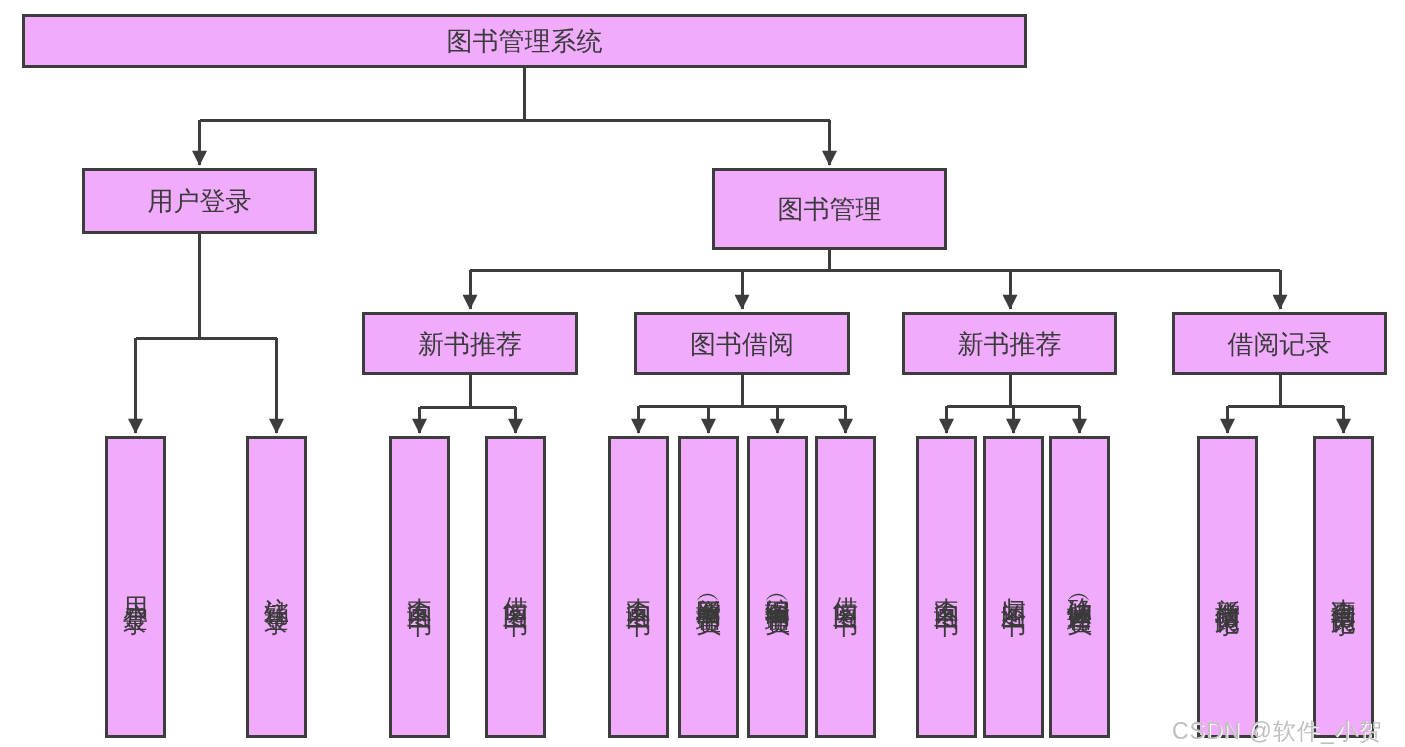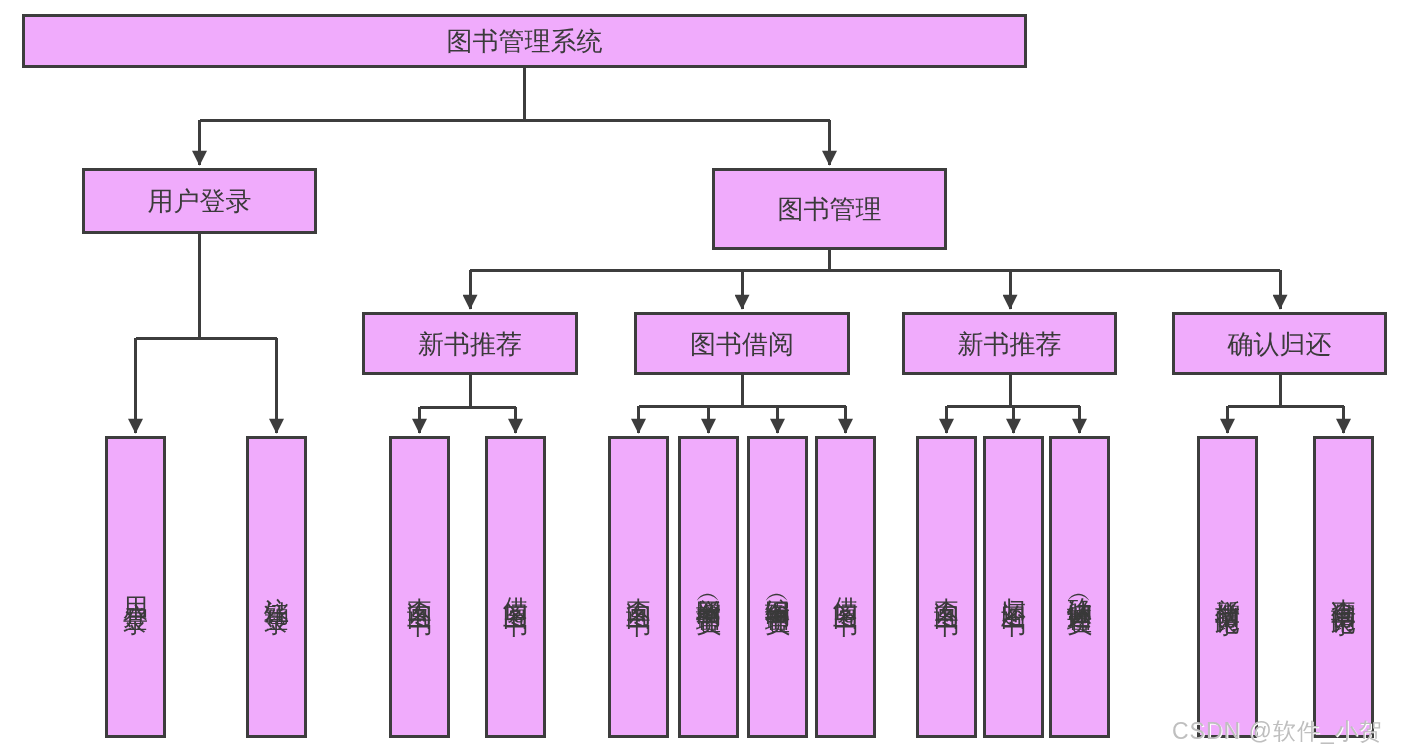--- a/index.html
+++ b/index.html
@@ -110,21 +110,21 @@
   </svg>
 
   <div class="node" style="left:22px;top:14px;width:1005px;height:54px">图书管理系统</div>
 
   <div class="node" style="left:82px;top:168px;width:235px;height:66px">用户登录</div>
   <div class="node" style="left:712px;top:168px;width:235px;height:82px">图书管理</div>
 
   <div class="node" style="left:634px;top:312px;width:216px;height:63px">图书借阅</div>
   <div class="node" style="left:362px;top:312px;width:216px;height:63px">新书推荐</div>
   <div class="node" style="left:902px;top:312px;width:215px;height:63px">新书推荐</div>
-  <div class="node" style="left:1172px;top:312px;width:215px;height:63px">确认归还</div>
+  <div class="node" style="left:1172px;top:312px;width:215px;height:63px">借阅记录</div>
 
   <div class="node v" style="left:105px;top:436px;width:61px;height:302px">用户登录</div>
   <div class="node v" style="left:246px;top:436px;width:61px;height:302px">注销登录</div>
 
   <div class="node v" style="left:389px;top:436px;width:61px;height:302px">查询图书</div>
   <div class="node v" style="left:485px;top:436px;width:61px;height:302px">借阅图书</div>
 
   <div class="node v" style="left:608px;top:436px;width:61px;height:302px">查询图书</div>
   <div class="node v" style="left:678px;top:436px;width:61px;height:302px;letter-spacing:2px">新增图书（管理员）</div>
   <div class="node v" style="left:747px;top:436px;width:61px;height:302px;letter-spacing:2px">编辑图书（管理员）</div>

